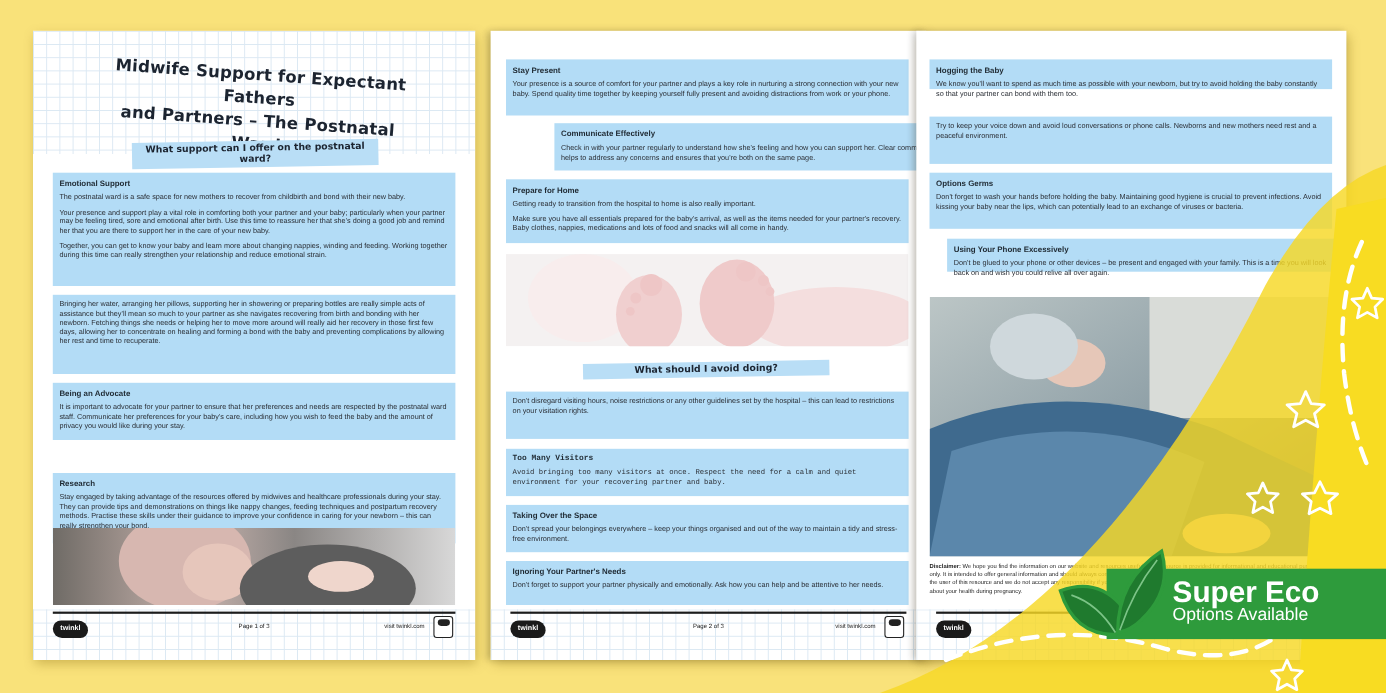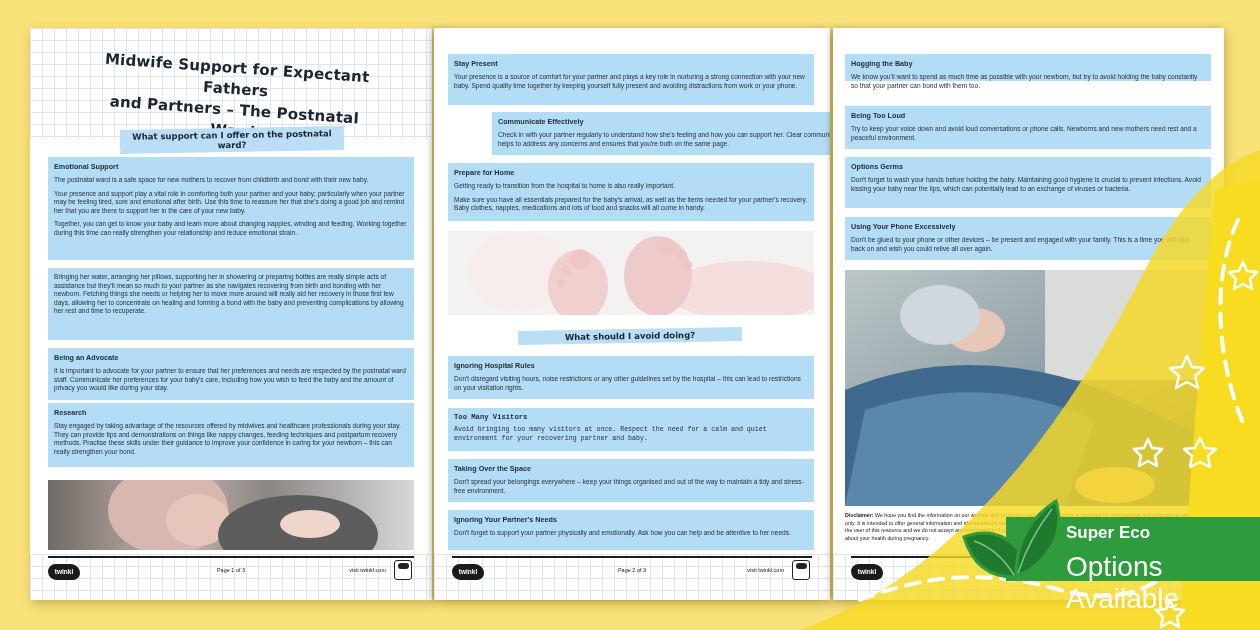--- a/index.html
+++ b/index.html
@@ -13,21 +13,21 @@
 
   .page {
     position: absolute;
     top: 28px;
     height: 572px;
     background: #ffffff;
     box-shadow: 2px 4px 10px rgba(120, 90, 0, 0.35);
     overflow: hidden;
   }
   .page.p1 { left: 30px; width: 402px; }
-  .page.p2 { left: 434px; width: 396px; box-shadow: -3px 0 6px rgba(0,0,0,0.18), 2px 4px 10px rgba(120,90,0,0.35); }
+  .page.p2 { left: 446px; width: 396px; box-shadow: -3px 0 6px rgba(0,0,0,0.18), 2px 4px 10px rgba(120,90,0,0.35); }
   .page.p3 { left: 833px; width: 391px; box-shadow: -3px 0 6px rgba(0,0,0,0.18), 2px 4px 10px rgba(120,90,0,0.35); }
 
   .grid-bg {
     background-image:
       linear-gradient(#dbe8f3 1px, transparent 1px),
       linear-gradient(90deg, #dbe8f3 1px, transparent 1px);
     background-size: 12px 12px;
   }
   .title-area {
     position: absolute; left: 0; right: 0; top: 0; height: 112px;
@@ -111,25 +111,25 @@
   .yellow-swoosh {
     position: absolute; pointer-events: none;
   }
 
   .eco-banner {
     position: absolute; left: 1006px; top: 517px; width: 254px; height: 64px;
     background: #2e9b3c;
   }
   .eco-line1 {
     position: absolute; left: 60px; top: 6px;
-    font-size: 17px; font-weight: bold; color: #ffffff;
+    font-size: 27px; font-weight: bold; color: #ffffff;
   }
   .eco-line2 {
     position: absolute; left: 60px; top: 34px;
-    font-size: 28px; color: #ffffff;
+    font-size: 16px; color: #ffffff;
   }
   .leaf-icon { position: absolute; left: 956px; top: 497px; width: 110px; height: 90px; }
 </style>
 </head>
 <body>
 
 <div class="stage">
 
   <div class="page p1">
     <div class="title-area grid-bg"></div>
@@ -148,21 +148,21 @@
 
     <div class="card" style="left:18px; top:240px; width:366px; height:72px;">
       <p>Bringing her water, arranging her pillows, supporting her in showering or preparing bottles are really simple acts of assistance but they'll mean so much to your partner as she navigates recovering from birth and bonding with her newborn. Fetching things she needs or helping her to move more around will really aid her recovery in those first few days, allowing her to concentrate on healing and forming a bond with the baby and preventing complications by allowing her rest and time to recuperate.</p>
     </div>
 
     <div class="card" style="left:18px; top:320px; width:366px; height:52px;">
       <h4>Being an Advocate</h4>
       <p>It is important to advocate for your partner to ensure that her preferences and needs are respected by the postnatal ward staff. Communicate her preferences for your baby's care, including how you wish to feed the baby and the amount of privacy you would like during your stay.</p>
     </div>
 
-    <div class="card" style="left:18px; top:375px; width:366px; height:64px;">
+    <div class="card" style="left:18px; top:402px; width:366px; height:64px;">
       <h4>Research</h4>
       <p>Stay engaged by taking advantage of the resources offered by midwives and healthcare professionals during your stay. They can provide tips and demonstrations on things like nappy changes, feeding techniques and postpartum recovery methods. Practise these skills under their guidance to improve your confidence in caring for your newborn – this can really strengthen your bond.</p>
     </div>
 
     <div class="photo" style="left:18px; top:452px; width:366px; height:70px;">
       <svg width="366" height="70" viewBox="0 0 366 70">
         <defs>
           <linearGradient id="p1bg" x1="0" x2="1">
             <stop offset="0" stop-color="#6f6b66"></stop>
             <stop offset="0.35" stop-color="#c9b4ae"></stop>
@@ -214,21 +214,20 @@
         <circle cx="113" cy="52" r="4" fill="#eec6c6"></circle>
         <circle cx="218" cy="16" r="9" fill="#eec6c6"></circle>
         <circle cx="234" cy="24" r="5" fill="#eec6c6"></circle>
         <circle cx="240" cy="34" r="4" fill="#eec6c6"></circle>
       </svg>
     </div>
 
     <div class="section-heading" style="left:84px; top:301px; width:224px;">What should I avoid doing?</div>
 
     <div class="card" style="left:14px; top:328px; width:366px; height:43px;">
-      <h4>Ignoring Hospital Rules</h4>
       <p>Don't disregard visiting hours, noise restrictions or any other guidelines set by the hospital – this can lead to restrictions on your visitation rights.</p>
     </div>
     <div class="card" style="left:14px; top:380px; width:366px; height:43px;font-family:Liberation Mono, monospace;">
       <h4>Too Many Visitors</h4>
       <p>Avoid bringing too many visitors at once. Respect the need for a calm and quiet environment for your recovering partner and baby.</p>
     </div>
     <div class="card" style="left:14px; top:431px; width:366px; height:43px;">
       <h4>Taking Over the Space</h4>
       <p>Don't spread your belongings everywhere – keep your things organised and out of the way to maintain a tidy and stress-free environment.</p>
     </div>
@@ -245,28 +244,27 @@
       <div class="quality-badge"></div>
     </div>
   </div>
 
   <div class="page p3">
     <div class="card" style="left:12px; top:26px; width:366px; height:27px;">
       <h4>Hogging the Baby</h4>
       <p>We know you'll want to spend as much time as possible with your newborn, but try to avoid holding the baby constantly so that your partner can bond with them too.</p>
     </div>
     <div class="card" style="left:12px; top:78px; width:366px; height:43px;">
-      <h4>Being Too Loud</h4>
       <p>Try to keep your voice down and avoid loud conversations or phone calls. Newborns and new mothers need rest and a peaceful environment.</p>
     </div>
     <div class="card" style="left:12px; top:129px; width:366px; height:51px;">
       <h4>Options Germs</h4>
       <p>Don't forget to wash your hands before holding the baby. Maintaining good hygiene is crucial to prevent infections. Avoid kissing your baby near the lips, which can potentially lead to an exchange of viruses or bacteria.</p>
     </div>
-    <div class="card" style="left:12px; top:189px; width:366px; height:43px;">
+    <div class="card" style="left:28px; top:189px; width:366px; height:30px;">
       <h4>Using Your Phone Excessively</h4>
       <p>Don't be glued to your phone or other devices – be present and engaged with your family. This is a time you will look back on and wish you could relive all over again.</p>
     </div>
 
     <div class="photo" style="left:12px; top:242px; width:366px; height:236px;">
       <svg width="366" height="236" viewBox="0 0 366 236">
         <defs>
           <linearGradient id="p3bg" x1="0" y1="0" x2="1" y2="1">
             <stop offset="0" stop-color="#bcc6c6"></stop>
             <stop offset="0.5" stop-color="#8fa0a7"></stop>

